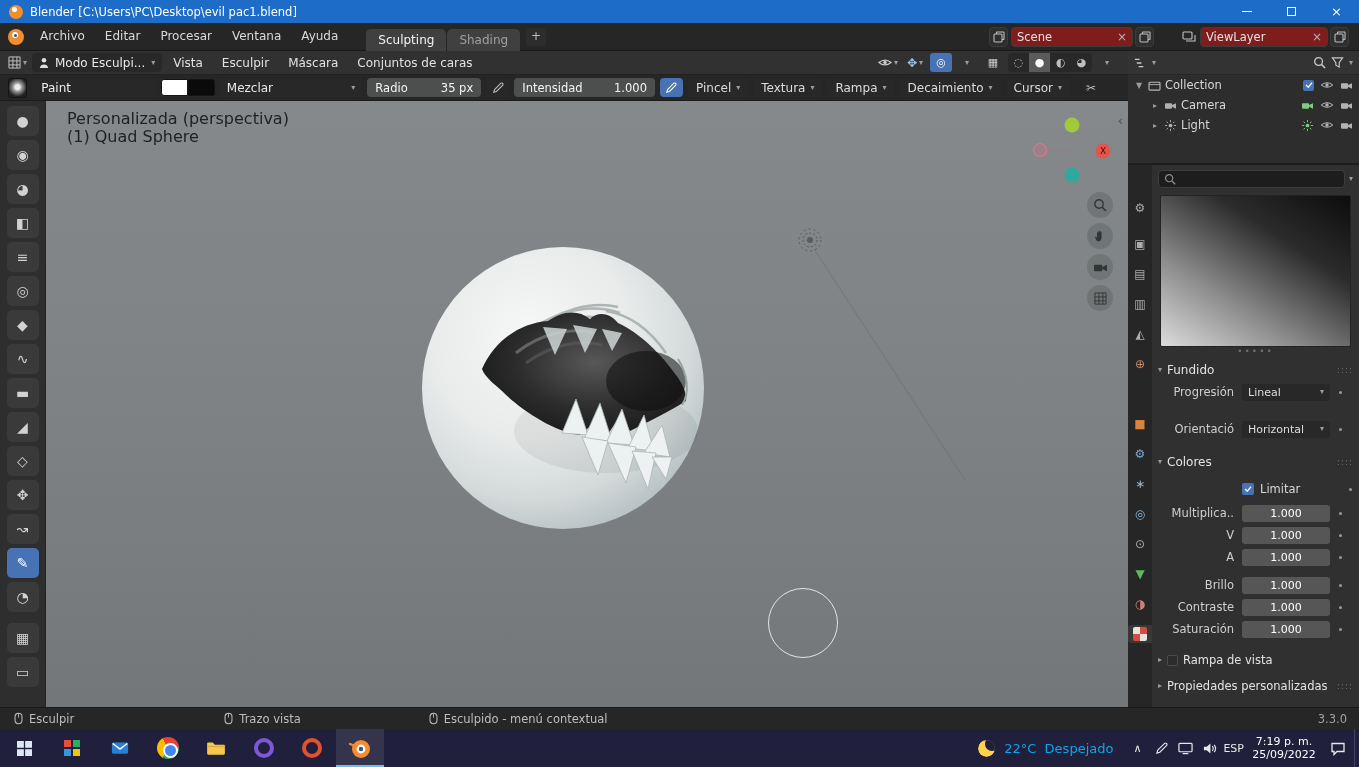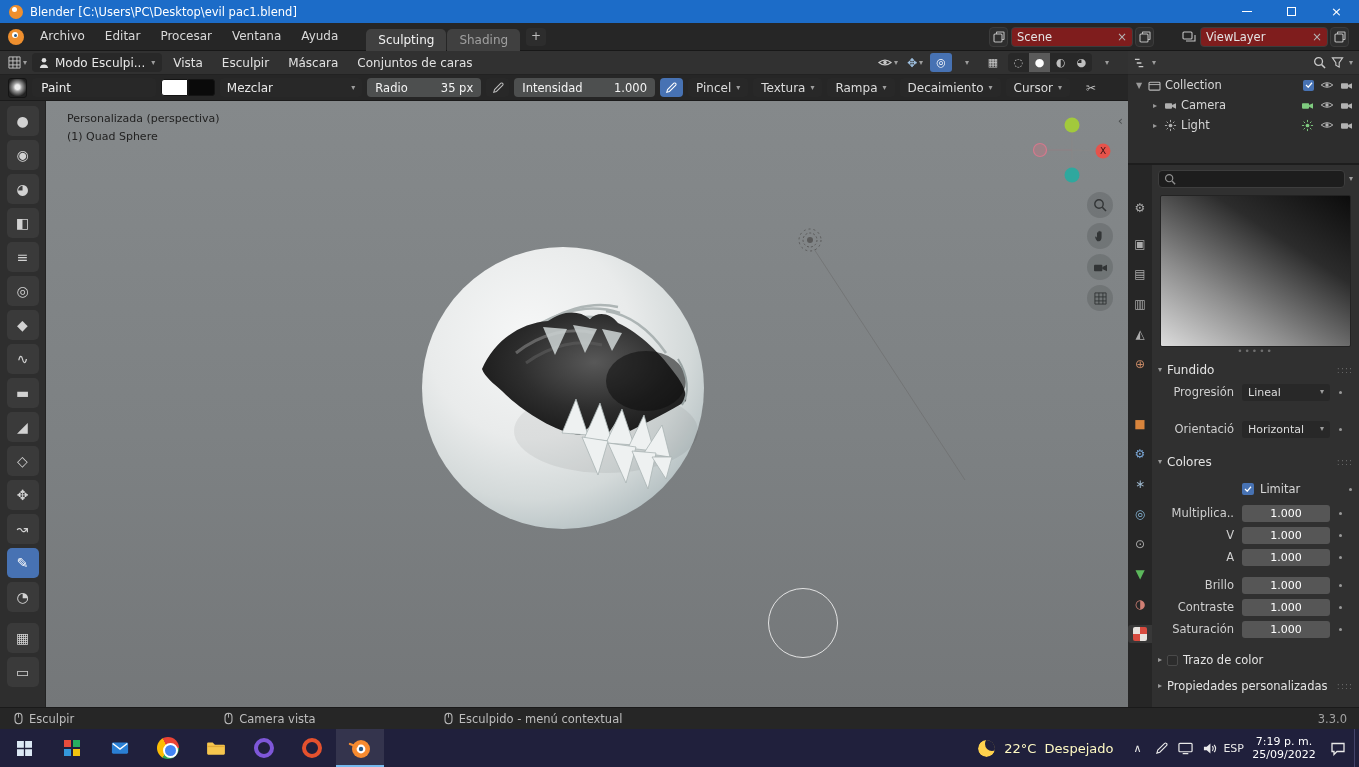--- a/index.html
+++ b/index.html
@@ -62,21 +62,21 @@
 
   
   #left-toolbar { position:absolute; left:0; top:101px; width:46px; height:606px; background:#2e2e2e; border-right:1px solid #232323; display:flex; flex-direction:column; align-items:center; padding-top:5px; gap:4px; }
   .tool-btn { width:32px; height:30px; border-radius:5px; background:#3a3a3a; color:#d2d2d2; display:flex; align-items:center; justify-content:center; font-size:14px; flex:none; }
   .tool-btn.sel { background:#4772b3; color:#fff; }
   .tool-gap { margin-top:7px; }
 
   
   #viewport { position:absolute; left:46px; top:101px; width:1082px; height:606px; background:linear-gradient(180deg,#85898b 0%, #7d8183 55%, #747779 100%); overflow:hidden; }
   #vp-scene { position:absolute; left:0; top:0; }
-  .vp-text { position:absolute; left:21px; top:9px; color:#222; font-size:11px; line-height:18px; }
+  .vp-text { position:absolute; left:21px; top:9px; color:#222; font-size:16px; line-height:18px; }
   #vp-nav { position:absolute; right:15px; top:91px; display:flex; flex-direction:column; gap:5px; }
   .vp-nav-btn { width:26px; height:26px; border-radius:50%; background:rgba(40,42,43,0.18); color:#323536; display:flex; align-items:center; justify-content:center; }
   #vp-collapse { position:absolute; right:5px; top:12px; color:#4c4f50; font-size:13px; }
   #brush-cursor { position:absolute; left:722px; top:487px; width:70px; height:70px; border-radius:50%; border:1.4px solid rgba(238,238,238,0.9); }
 
   
   #right-col { position:absolute; left:1128px; top:51px; width:231px; height:656px; background:#303030; }
   #outliner { position:absolute; left:0; top:0; width:231px; height:114px; background:#2d2d2d; border-bottom:2px solid #1d1d1d; overflow:hidden; }
   #outliner-header { height:24px; background:#333; border-bottom:1px solid #272727; display:flex; align-items:center; padding:0 6px; gap:5px; color:#c9c9c9; }
   .outl-row { height:20px; display:flex; align-items:center; gap:4px; padding:0 6px; color:#d6d6d6; font-size:11.5px; }
@@ -119,21 +119,21 @@
   .grid4 span { display:block; }
   .chrome-ic { width:22px; height:22px; border-radius:50%; background:conic-gradient(from -30deg,#ea4335 0 120deg,#34a853 120deg 240deg,#fbbc05 240deg 360deg); position:relative; }
   .chrome-ic::after { content:""; position:absolute; left:5.5px; top:5.5px; width:11px; height:11px; border-radius:50%; background:#4285f4; border:2px solid #fff; }
   .ring { width:20px; height:20px; border-radius:50%; }
   .ring.purple { border:4px solid #7e57d8; }
   .ring.red { border:4px solid #e4512e; }
   #weather { margin-left:auto; display:flex; align-items:center; gap:9px; padding:0 12px; height:38px; }
   .moon { width:17px; height:17px; position:relative; overflow:hidden; border-radius:50%; }
   .moon::before { content:""; position:absolute; inset:0; border-radius:50%; background:#ffd24d; }
   .moon::after { content:""; position:absolute; left:7px; top:-3px; width:14px; height:14px; border-radius:50%; background:#20203c; }
-  #weather .wtxt { font-size:13px; color:#fef9c3; }
+  #weather .wtxt { font-size:13px; color:#0ea5e9; }
   #tray { display:flex; align-items:center; height:38px; }
   .tray-item { min-width:24px; height:38px; display:flex; align-items:center; justify-content:center; color:#e8e8e8; font-size:12px; padding:0 2px; }
   #clock { text-align:center; font-size:11px; line-height:13px; width:76px; color:#fff; }
   .desk-sliver { width:5px; height:38px; border-left:1px solid #44446a; }
 </style>
 </head>
 <body>
 
 <svg width="0" height="0" style="position:absolute">
   <defs>
@@ -701,21 +701,21 @@
           <span class="prop-label">Saturación</span>
           <div class="val-field">
               <span>1.000</span>
             </div>
           <span class="anim-dot"></span>
         </div>
 
         <div class="section-hdr" style="margin-top:11px;">
           <span class="chev">▸</span>
           <span class="cb empty" style="width:11px;height:11px;"></span>
-          <span style="font-size:11.5px;">Trazo de color</span>
+          <span style="font-size:11.5px;">Rampa de vista</span>
         </div>
         <div class="section-hdr" style="margin-top:6px;">
           <span class="chev">▸</span>
           <span style="font-size:11.5px;">Propiedades personalizadas</span>
           <span class="grip-dots">::::</span>
         </div>
       </div>
     </div>
   </div>
 
@@ -723,21 +723,21 @@
     <div class="hint" style="margin-left:14px;">
       <svg class="ic" width="9" height="13">
           <use href="#i-mouse"></use>
         </svg>
       <span>Esculpir</span>
     </div>
     <div class="hint" style="margin-left:150px;">
       <svg class="ic" width="9" height="13">
           <use href="#i-mouse"></use>
         </svg>
-      <span>Camera vista</span>
+      <span>Trazo vista</span>
     </div>
     <div class="hint" style="margin-left:128px;">
       <svg class="ic" width="9" height="13">
           <use href="#i-mouse"></use>
         </svg>
       <span>Esculpido - menú contextual</span>
     </div>
     <div class="ver">3.3.0</div>
   </div>
 

